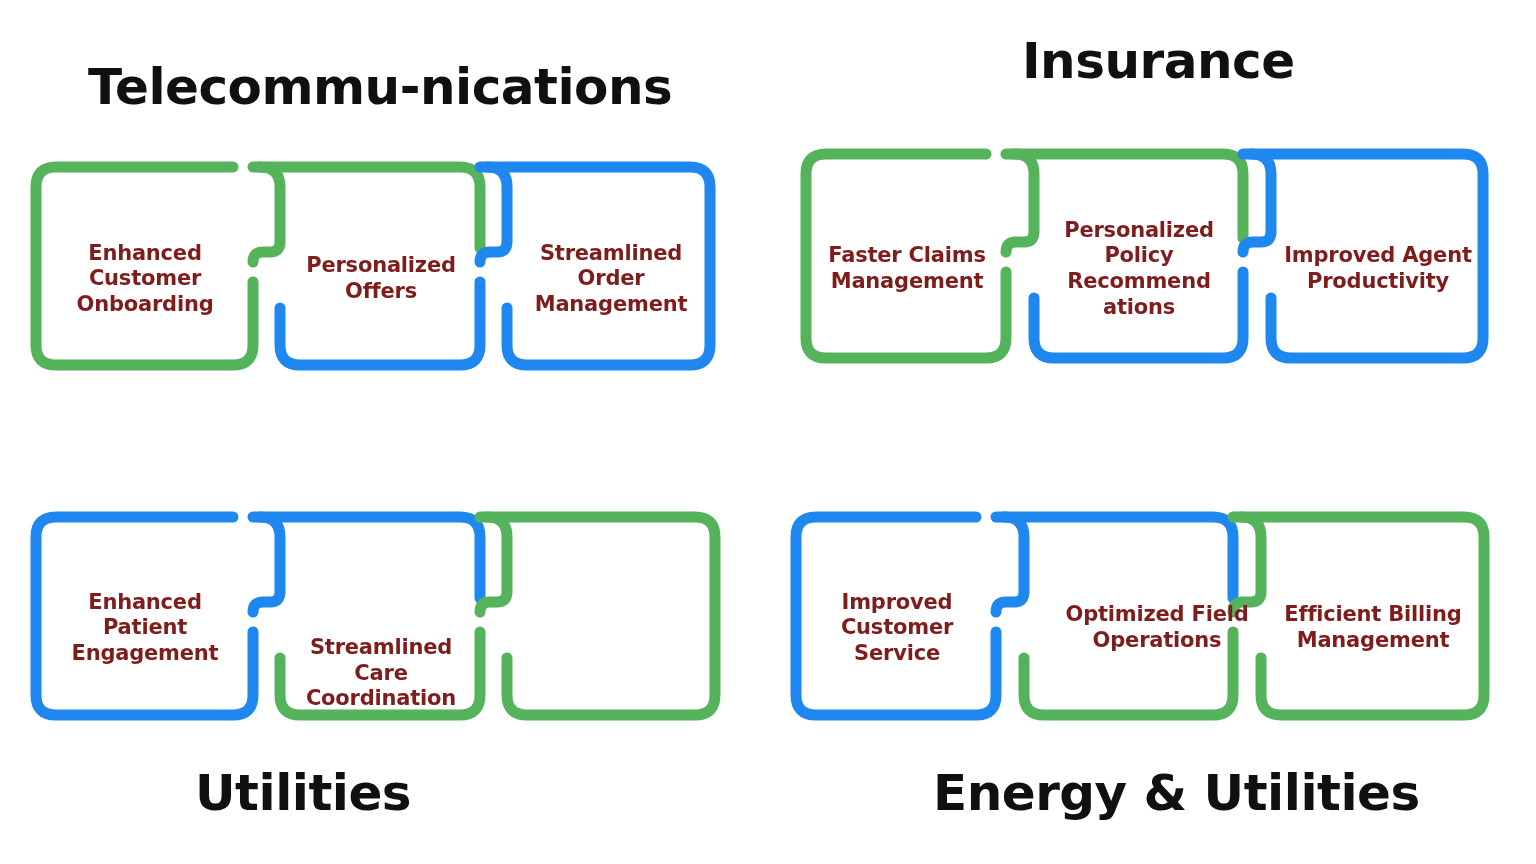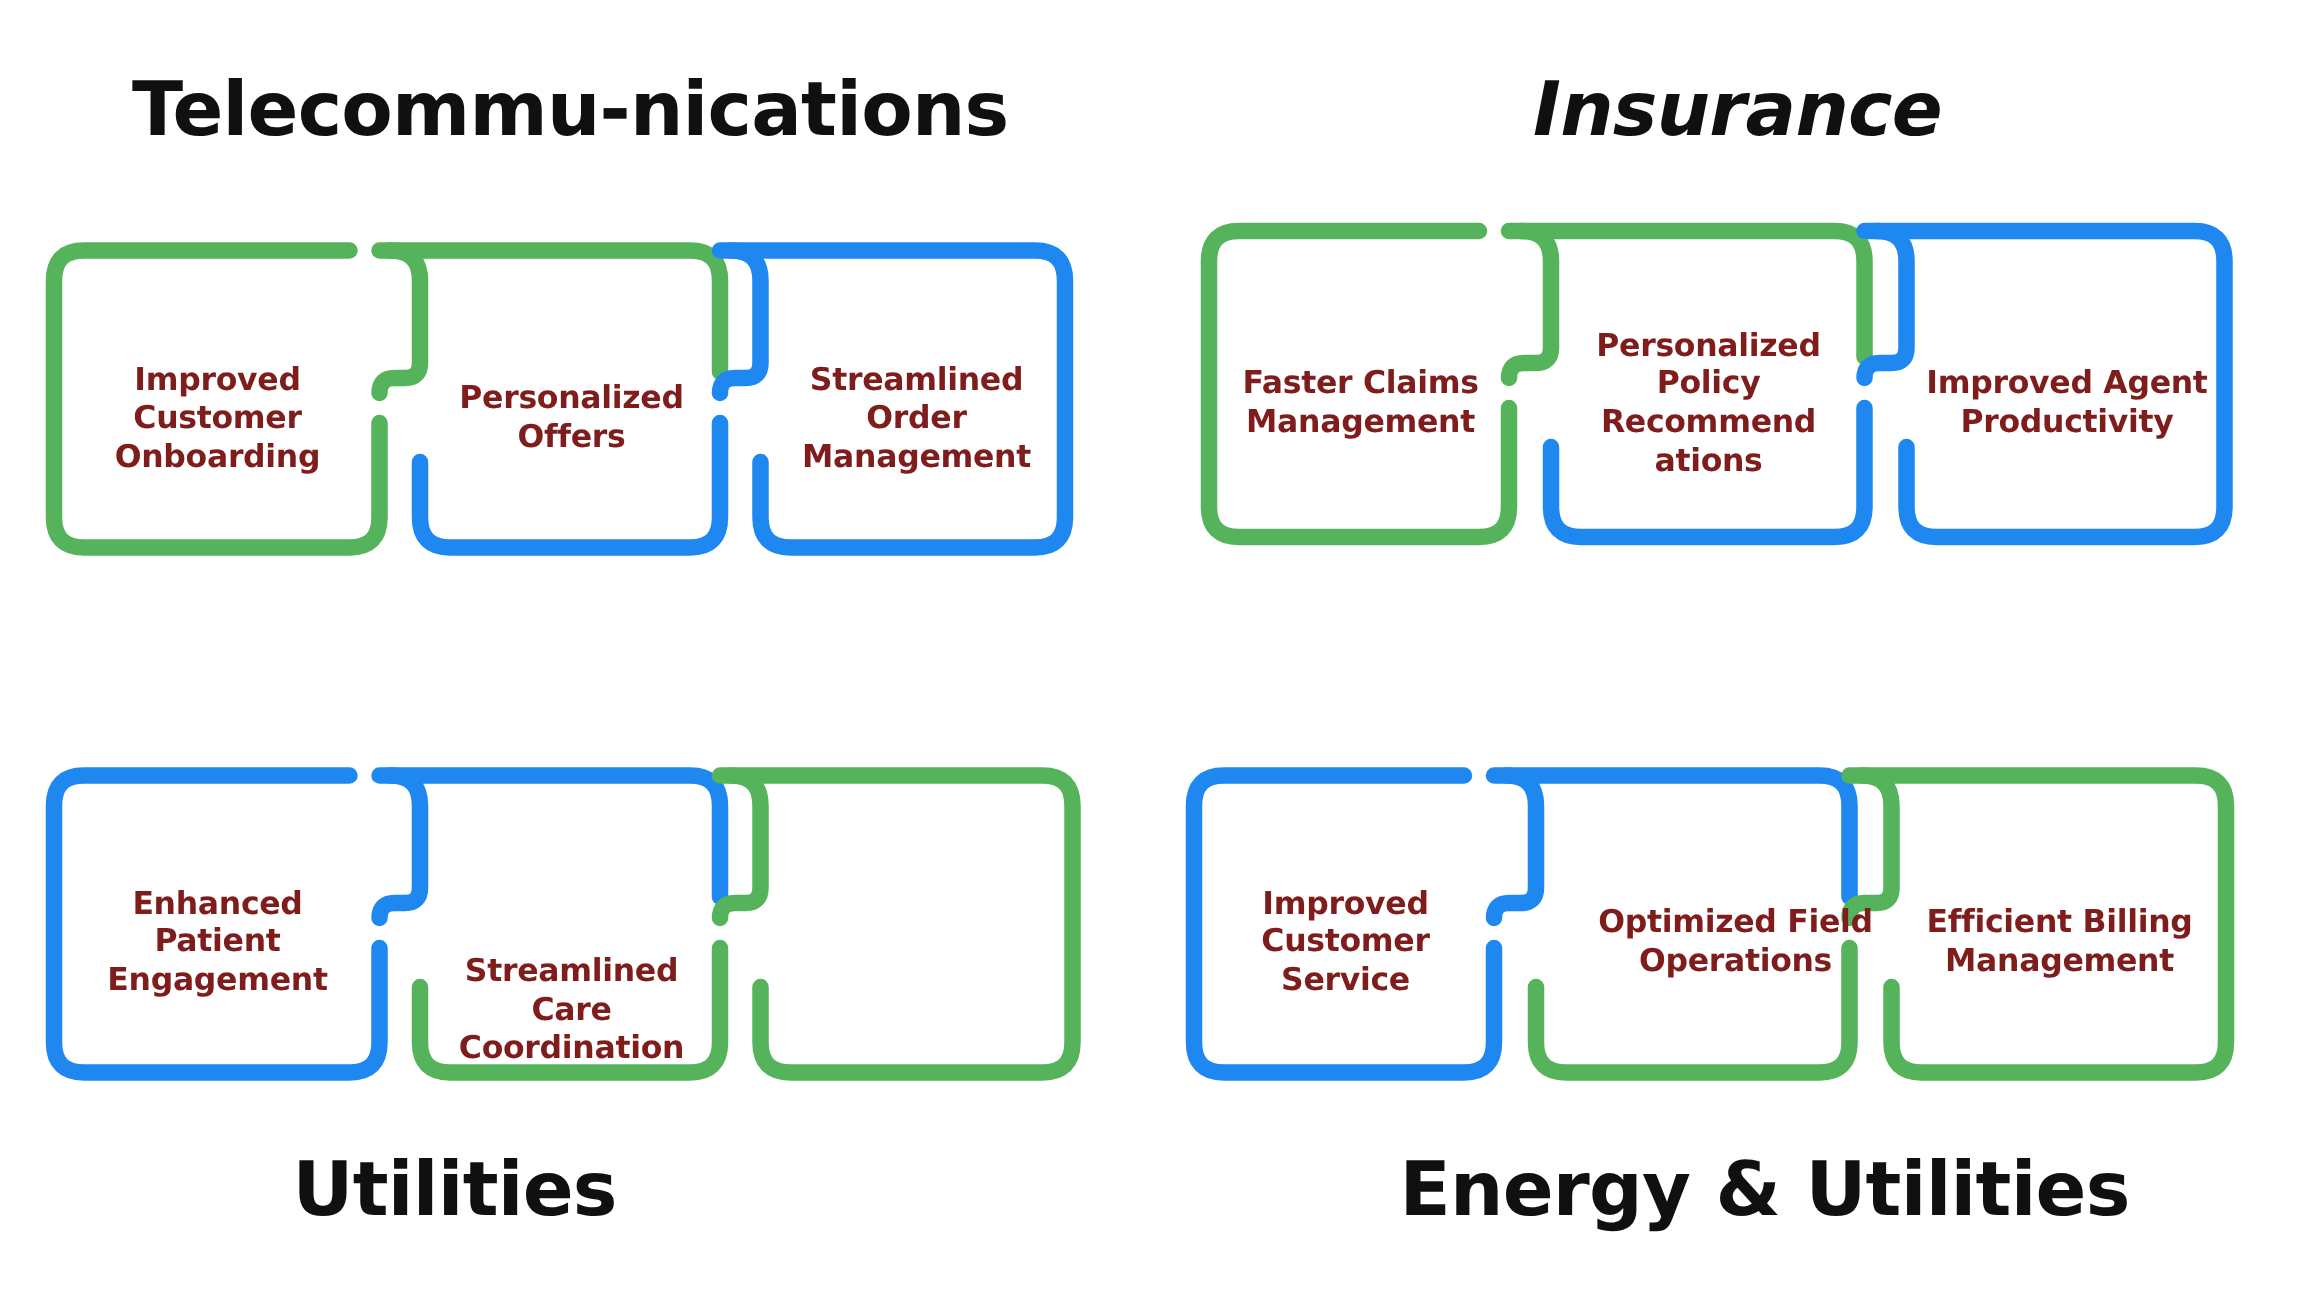--- a/index.html
+++ b/index.html
@@ -16,22 +16,22 @@
   
   .section-title{
     position:absolute;
     font-size:50px;
     font-weight:800;
     color:#101010;
     letter-spacing:-0.5px;
     white-space:nowrap;
     line-height:1;
   }
-  #title-telecom   {left:88px;  top:48px;}
-  #title-insurance {left:1022px;top:48px;font-style:italic;}
+  #title-telecom   {left:88px;  top:62px;}
+  #title-insurance {left:1022px;top:36px;}
   #title-health    {left:195px; top:768px;}
   #title-energy    {left:933px; top:768px;}
 
   
   .chain{position:absolute;}
   #chain-telecom   {left:20px;  top:140px;}
   #chain-insurance {left:790px; top:130px;}
   #chain-health    {left:20px;  top:492px;}
   #chain-energy    {left:780px; top:492px;}
 
@@ -79,21 +79,21 @@
 
         <path stroke="#1E88F0" d="M 260 168 L 260 205 Q 260 225 280 225 L 440 225 Q 460 225 460 205 L 460 142"></path>
 
         <path stroke="#1E88F0" d="M 460 122 Q 460 112 470 112 L 477 112 Q 487 112 487 102 L 487 47 Q 487 27 467 27 L 460 27"></path>
 
         <path stroke="#1E88F0" d="M 467 27 L 670 27 Q 690 27 690 47 L 690 205 Q 690 225 670 225 L 507 225 Q 487 225 487 205 L 487 168"></path>
       </g>
     </svg>
 
     <div class="node-label" style="left:28px;  top:52px;  width:194px; height:174px;">
-      <span>Improved Customer Onboarding</span>
+      <span>Enhanced Customer Onboarding</span>
     </div>
     <div class="node-label" style="left:268px; top:52px;  width:186px; height:174px;justify-content:flex-end;">
       <span>Personalized Offers</span>
     </div>
     <div class="node-label" style="left:496px; top:52px;  width:190px; height:174px;">
       <span>Streamlined Order Management</span>
     </div>
   </div>
 
   <div class="chain" id="chain-insurance">

